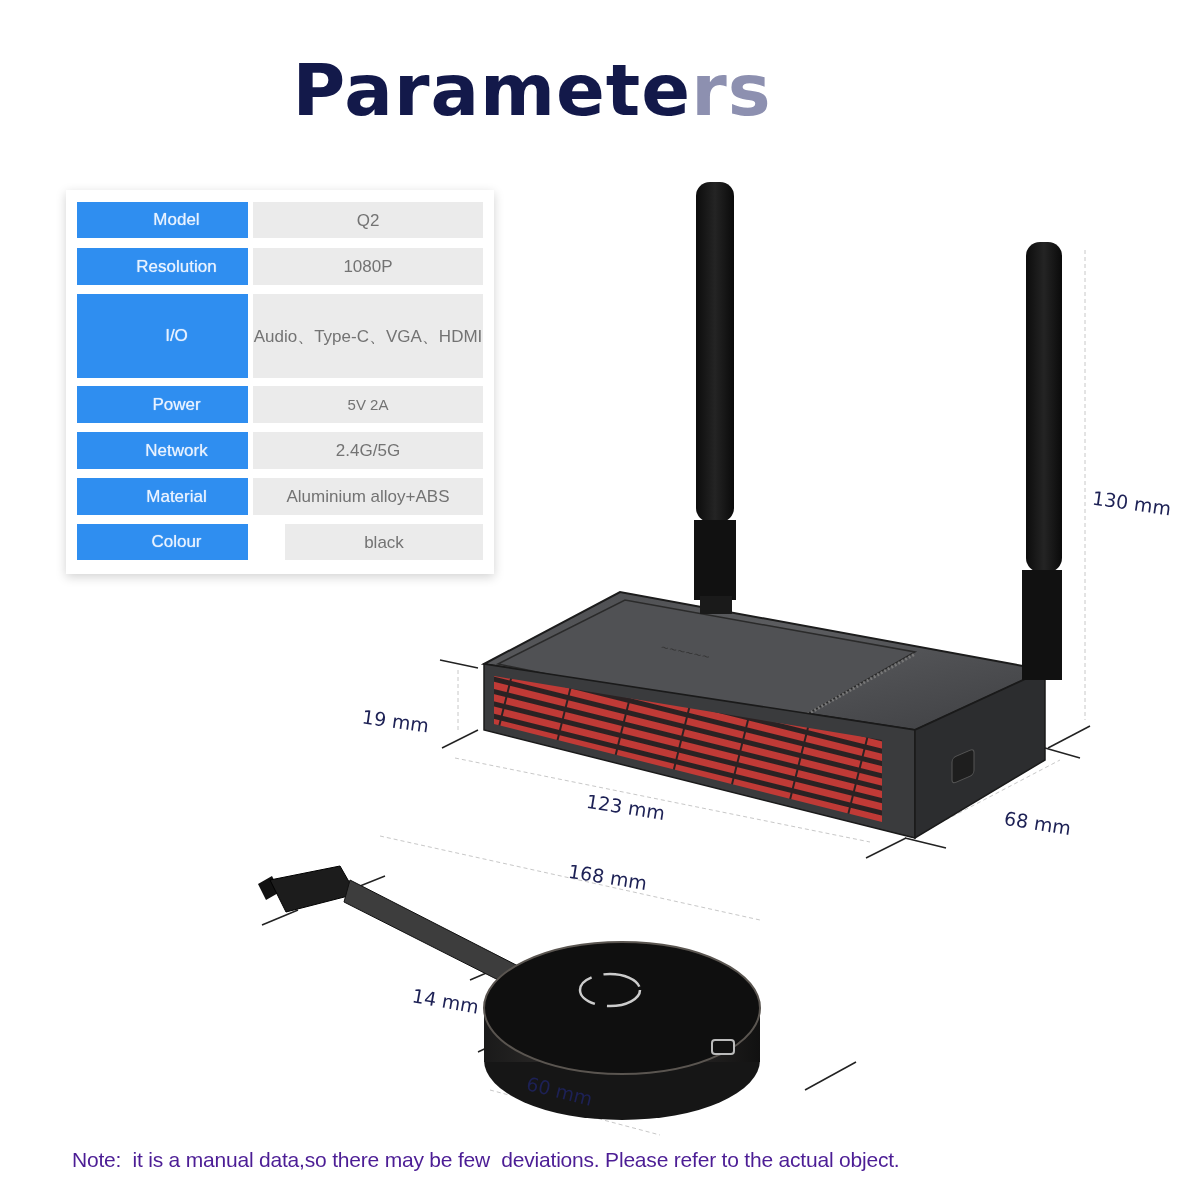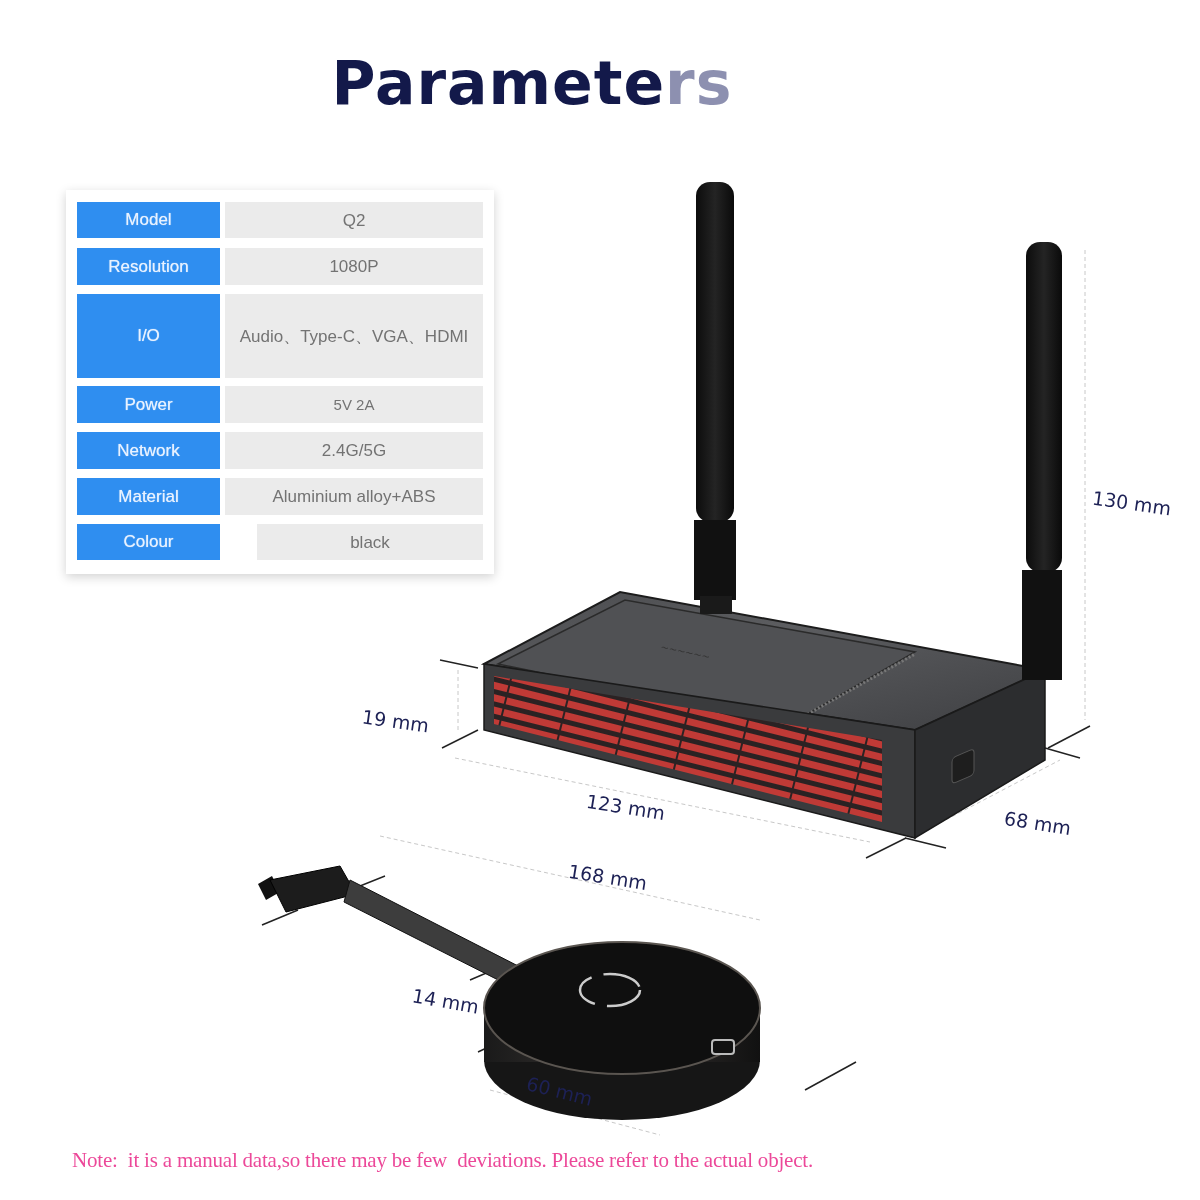--- a/index.html
+++ b/index.html
@@ -1,46 +1,46 @@
 <!DOCTYPE html>
 <html><head>
 <meta charset="utf-8">
 <style>
   html, body { margin: 0; padding: 0; background: #ffffff; }
   body { width: 1200px; height: 1200px; position: relative; overflow: hidden; font-family: "DejaVu Sans", sans-serif; }
   .title {
     position: absolute; left: 0; top: 48px; width: 1064px; text-align: center;
-    font-family: "DejaVu Sans", sans-serif; font-size: 60px; font-weight: bold;
+    font-family: "DejaVu Sans", sans-serif; font-size: 72px; font-weight: bold;
     color: #13194a; letter-spacing: 1px;
   }
   .title .fade { color: #8d90b0; }
 
   .spec-card {
     position: absolute; left: 66px; top: 190px; width: 428px; height: 384px;
     background: #ffffff; box-shadow: 0 3px 10px rgba(0,0,0,0.18);
   }
   .spec-row { position: absolute; left: 11px; width: 406px; display: flex; }
   .spec-label {
     width: 143px; background: #2f8ef0; color: #e8f2ff; display: flex;
     align-items: center; justify-content: center; font-size: 17px;
-    font-family: "Liberation Sans", sans-serif; text-shadow: 0 0 1px #cfe4ff;
+    font-family: "Liberation Sans", sans-serif; text-shadow: 0 0 1px #cfe4ff; padding-left: 28px;
   }
   .spec-value {
     margin-left: 5px; flex: 1; background: #ebebeb; color: #737373; display: flex;
     align-items: center; justify-content: center; text-align: center;
     font-size: 17px; font-family: "Liberation Sans", sans-serif; line-height: 29px;
   }
 
   .dim {
     position: absolute; color: #1d2155; font-family: "DejaVu Sans", sans-serif;
     font-size: 19px; white-space: nowrap;
   }
   .note {
-    position: absolute; left: 72px; top: 1148px; font-size: 21px; color: #ec4899;
-    font-family: Liberation Serif, serif; white-space: pre; letter-spacing: -0.2px;
+    position: absolute; left: 72px; top: 1148px; font-size: 21px; color: #4c1d95;
+    font-family: Liberation Sans, sans-serif; white-space: pre; letter-spacing: -0.2px;
   }
   svg.product { position: absolute; left: 0; top: 0; }
 </style>
 </head>
 <body>
 
 <div class="title"><span>Paramete</span><span class="fade">rs</span></div>
 
 <div class="spec-card">
   <div class="spec-row" style="top:12px;height:36px;">

